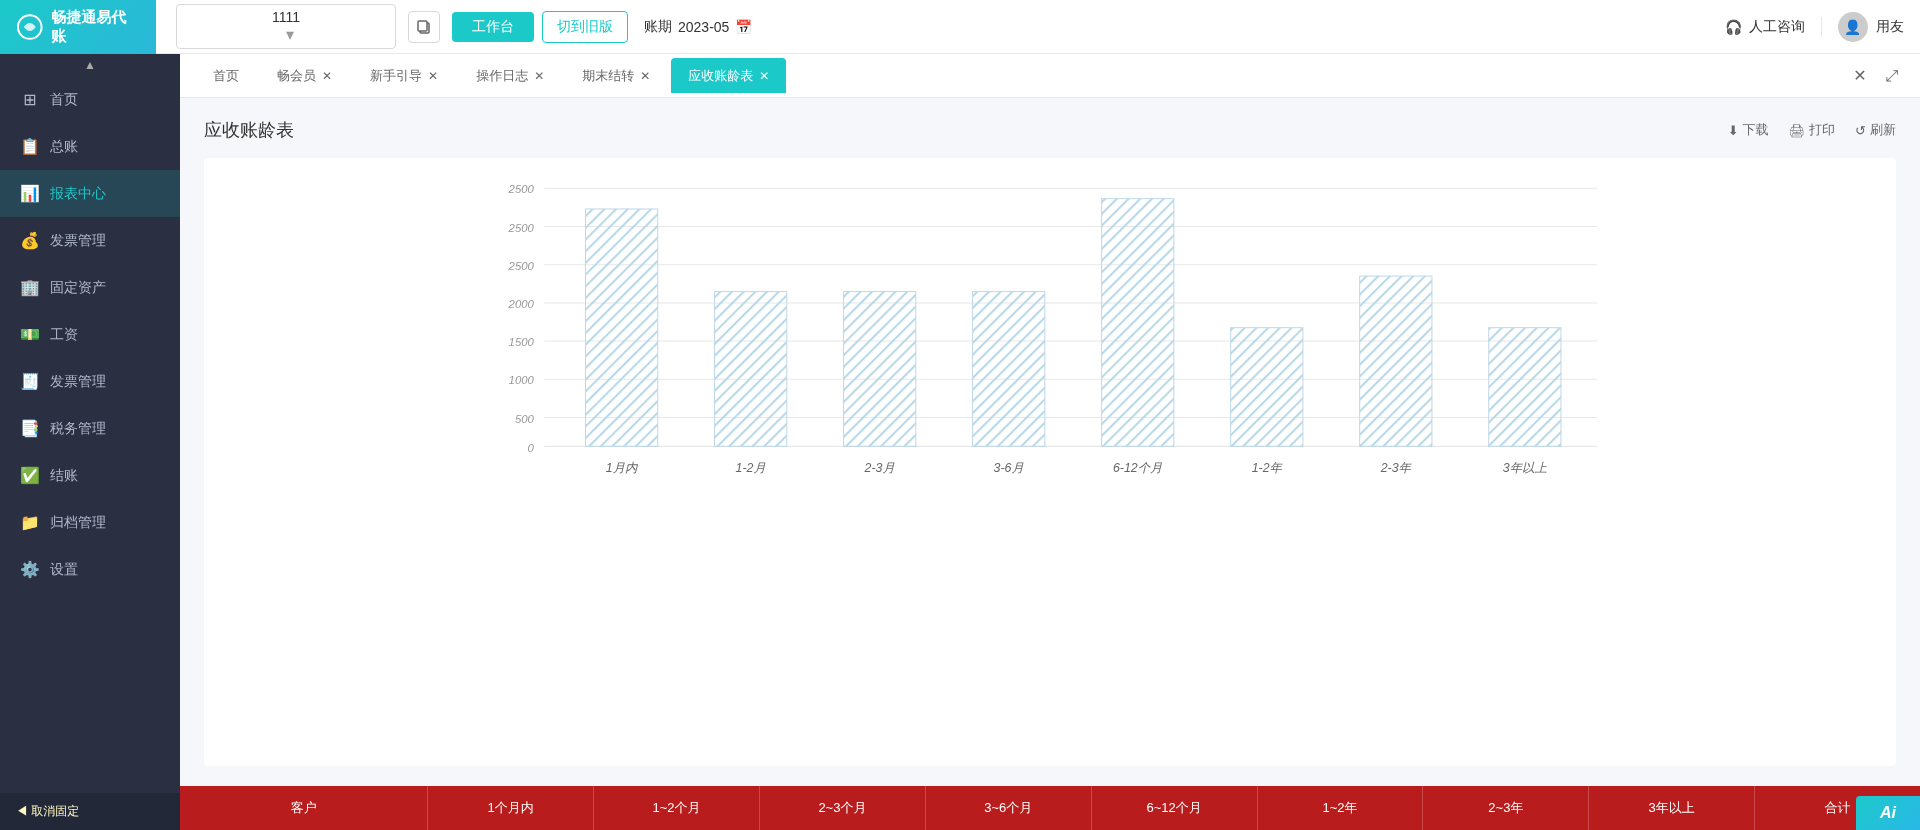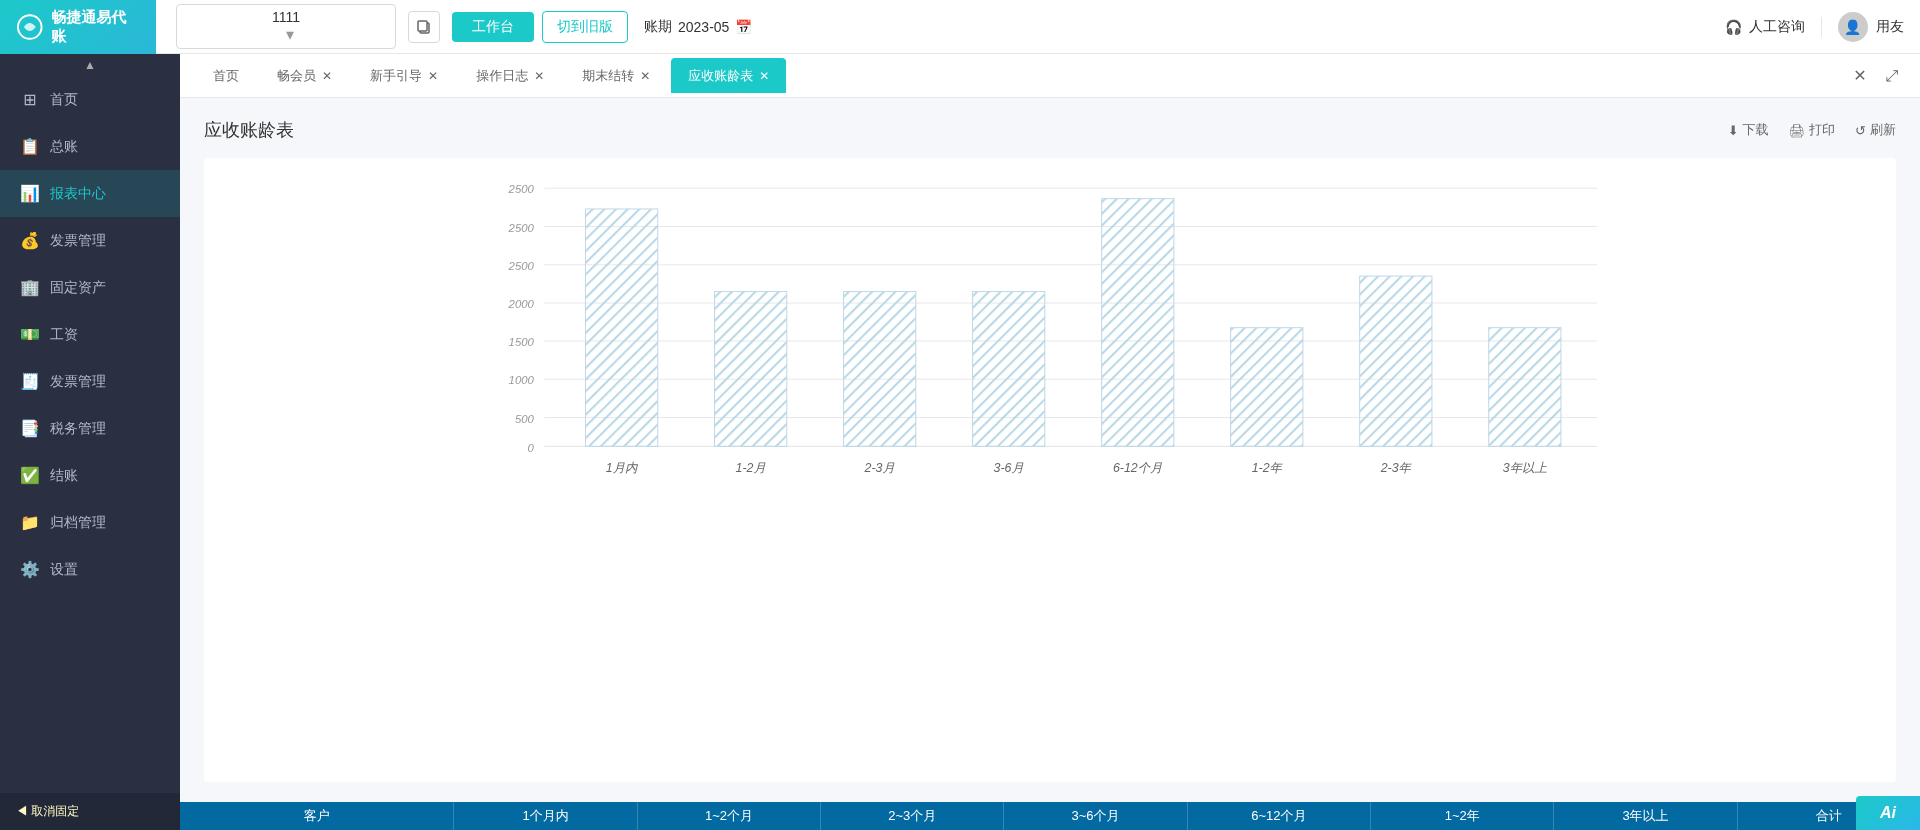--- a/index.html
+++ b/index.html
@@ -286,23 +286,23 @@
       position: relative;
       font-style: italic;
     }
     svg.chart-svg {
       width: 100%;
       height: 100%;
     }
 
     
     .table-header {
-      background: #0369a1;
-      display: flex;
-      height: 28px;
+      background: #b91c1c;
+      display: flex;
+      height: 44px;
       flex-shrink: 0;
     }
     .table-header-cell {
       flex: 1;
       display: flex;
       align-items: center;
       justify-content: center;
       color: #fff;
       font-size: 13px;
       border-right: 1px solid rgba(255,255,255,0.2);
@@ -536,19 +536,20 @@
     </div>
 
     <div class="table-header" id="table-header-row">
         <div class="table-header-cell">客户</div>
         <div class="table-header-cell">1个月内</div>
         <div class="table-header-cell">1~2个月</div>
         <div class="table-header-cell">2~3个月</div>
         <div class="table-header-cell">3~6个月</div>
         <div class="table-header-cell">6~12个月</div>
         <div class="table-header-cell">1~2年</div>
+        <div class="table-header-cell">2~3年</div>
         <div class="table-header-cell">3年以上</div>
         <div class="table-header-cell">合计</div>
       </div>
   </div>
 </div>
 
 <div class="ai-badge">Ai</div>
 
 </body></html>

